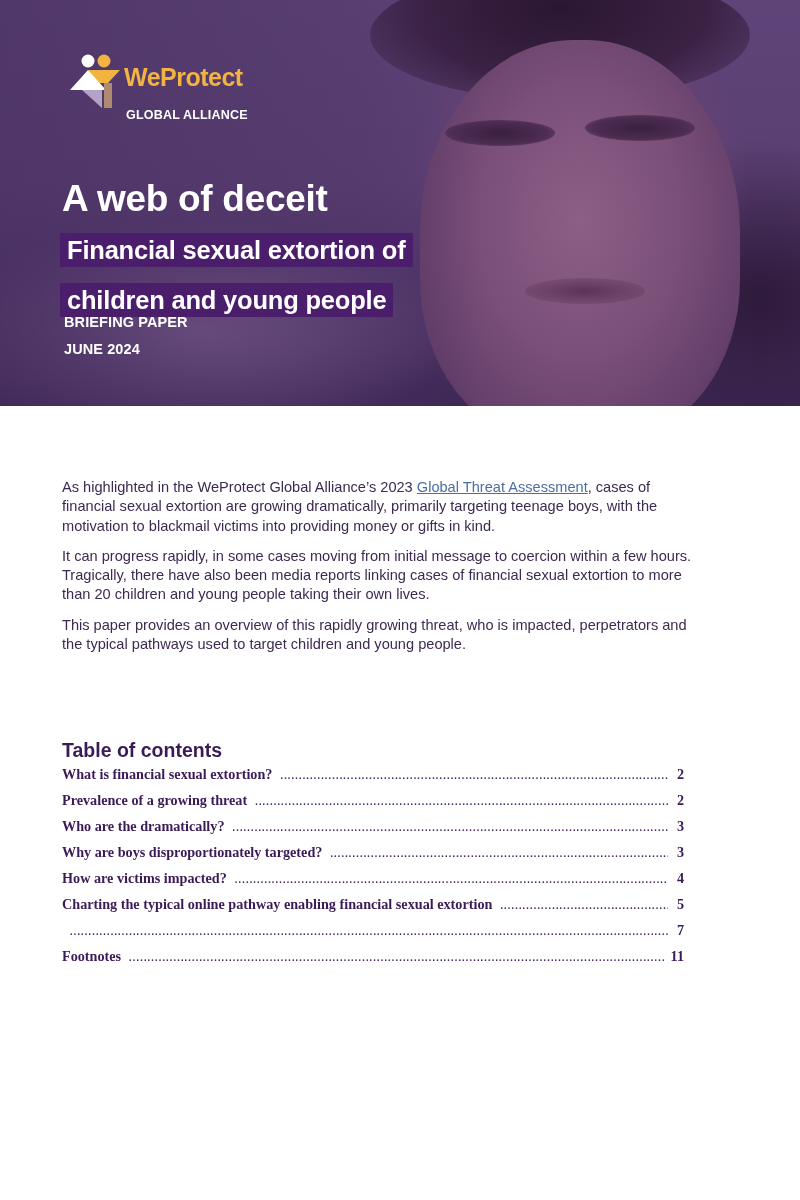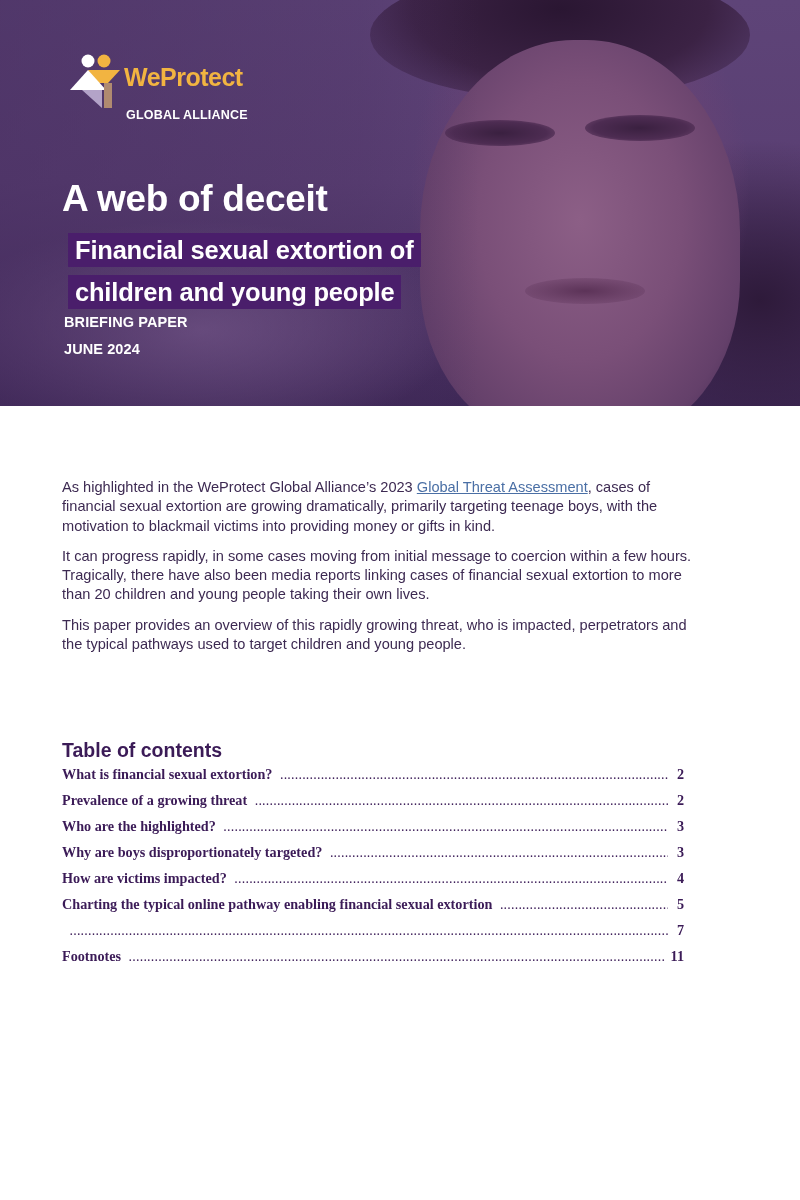--- a/index.html
+++ b/index.html
@@ -30,23 +30,23 @@
     .hero-mouth { position: absolute; left: 525px; top: 278px; width: 120px; height: 26px; border-radius: 50%; background: radial-gradient(ellipse at 50% 50%, #5c3358 0%, rgba(92,51,88,0) 100%); }
     .hero-shade { position: absolute; left: 0; top: 0; width: 800px; height: 406px;
       background: linear-gradient(90deg, rgba(70,45,95,0.55) 0%, rgba(70,45,95,0.25) 45%, rgba(70,45,95,0) 60%); }
 
     .logo { position: absolute; left: 68px; top: 53px; width: 200px; height: 60px; }
     .logo-icon { position: absolute; left: 0; top: 0; width: 56px; height: 58px; }
     .logo-name { position: absolute; left: 56px; top: 12px; font-family: "Liberation Sans", sans-serif; font-weight: bold; font-size: 25px; color: #f2b441; letter-spacing: -0.5px; line-height: 1; }
     .logo-sub { position: absolute; left: 58px; top: 56px; font-family: "Liberation Sans", sans-serif; font-weight: bold; font-size: 12.5px; color: #ffffff; letter-spacing: 0.2px; line-height: 1; }
 
     .hero-title { position: absolute; left: 62px; top: 180px; font-family: "Liberation Sans", sans-serif; font-weight: bold; font-size: 37px; color: #ffffff; letter-spacing: -0.3px; line-height: 1; }
-    .hero-subtitle { position: absolute; left: 68px; top: 233px; }
+    .hero-subtitle { position: absolute; left: 60px; top: 233px; }
     .hero-subtitle span { display: inline-block; background: #4a1e6b; color: #ffffff; font-family: "Liberation Sans", sans-serif; font-weight: bold; font-size: 25.5px; line-height: 34px; padding: 0 7px; letter-spacing: -0.2px; }
-    .hero-subtitle .line2 { margin-top: 8px; }
+    .hero-subtitle .line2 { margin-top: 16px; }
     .hero-meta { position: absolute; left: 64px; font-family: "Liberation Sans", sans-serif; font-weight: bold; font-size: 14.5px; color: #ffffff; letter-spacing: 0.1px; line-height: 1; }
     .hero-meta.type { top: 315px; }
     .hero-meta.date { top: 342px; }
 
     .intro { position: absolute; left: 62px; top: 478px; width: 640px; font-family: "Liberation Sans", sans-serif; font-size: 14.6px; line-height: 19.3px; color: #3d2a52; }
     .intro p { margin-bottom: 11px; }
     .intro a { color: #4a6fa5; text-decoration: underline; }
 
     .toc { position: absolute; left: 62px; top: 737px; width: 622px; }
     .toc-title { font-family: "Liberation Sans", sans-serif; font-weight: bold; font-size: 19.5px; color: #3b1b57; line-height: 26px; margin-bottom: 3px; }
@@ -101,21 +101,21 @@
     <span class="toc-label">What is financial sexual extortion?</span>
     <span class="toc-dots"></span>
     <span class="toc-page">2</span>
   </div>
   <div class="toc-row">
     <span class="toc-label">Prevalence of a growing threat</span>
     <span class="toc-dots"></span>
     <span class="toc-page">2</span>
   </div>
   <div class="toc-row">
-    <span class="toc-label">Who are the highlighted?</span>
+    <span class="toc-label">Who are the dramatically?</span>
     <span class="toc-dots"></span>
     <span class="toc-page">3</span>
   </div>
   <div class="toc-row">
     <span class="toc-label">Why are boys disproportionately targeted?</span>
     <span class="toc-dots"></span>
     <span class="toc-page">3</span>
   </div>
   <div class="toc-row">
     <span class="toc-label">How are victims impacted?</span>

